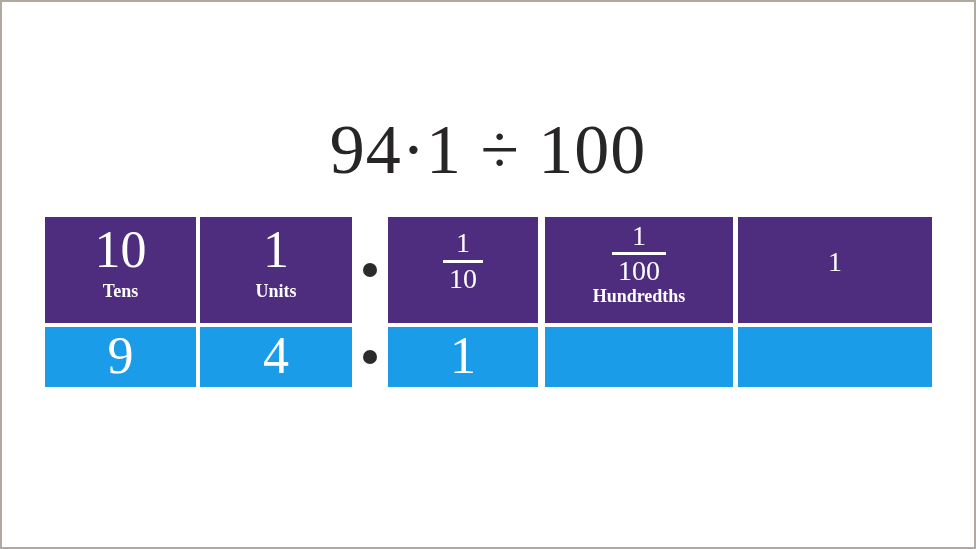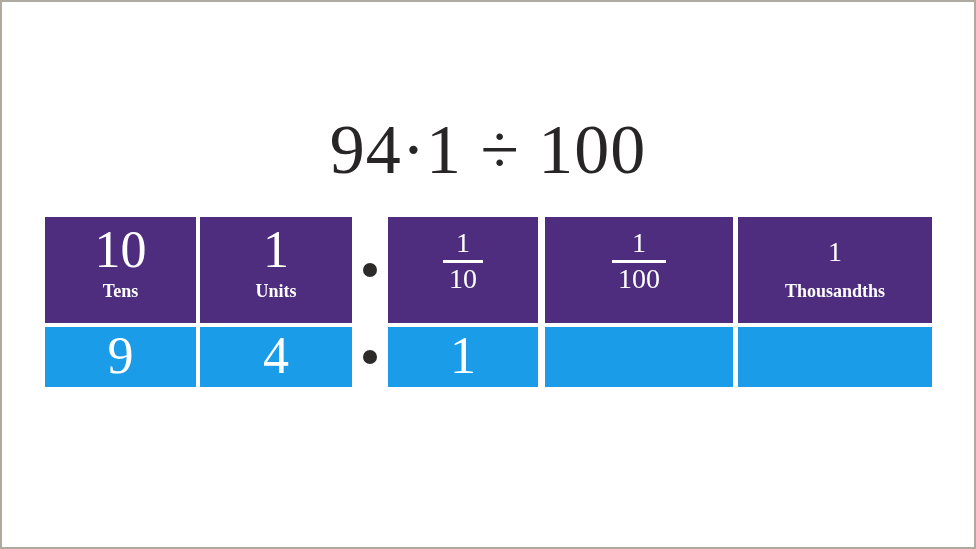--- a/index.html
+++ b/index.html
@@ -164,28 +164,28 @@
       </div>
       <div class="val">1</div>
     </div>
 
     <div class="col w-hundredths">
       <div class="hdr">
         <div class="frac">
           <div class="num">1</div>
           <div class="den">100</div>
         </div>
+        <div class="lbl">Hundredths</div>
       </div>
       <div class="val"></div>
     </div>
 
     <div class="col w-thousandths">
       <div class="hdr">
         <div class="frac">
           <div class="num">1</div>
         </div>
-        <div class="lbl">Thousandths</div>
       </div>
       <div class="val"></div>
     </div>
 
   </div>
 </div>
 
 </body></html>

